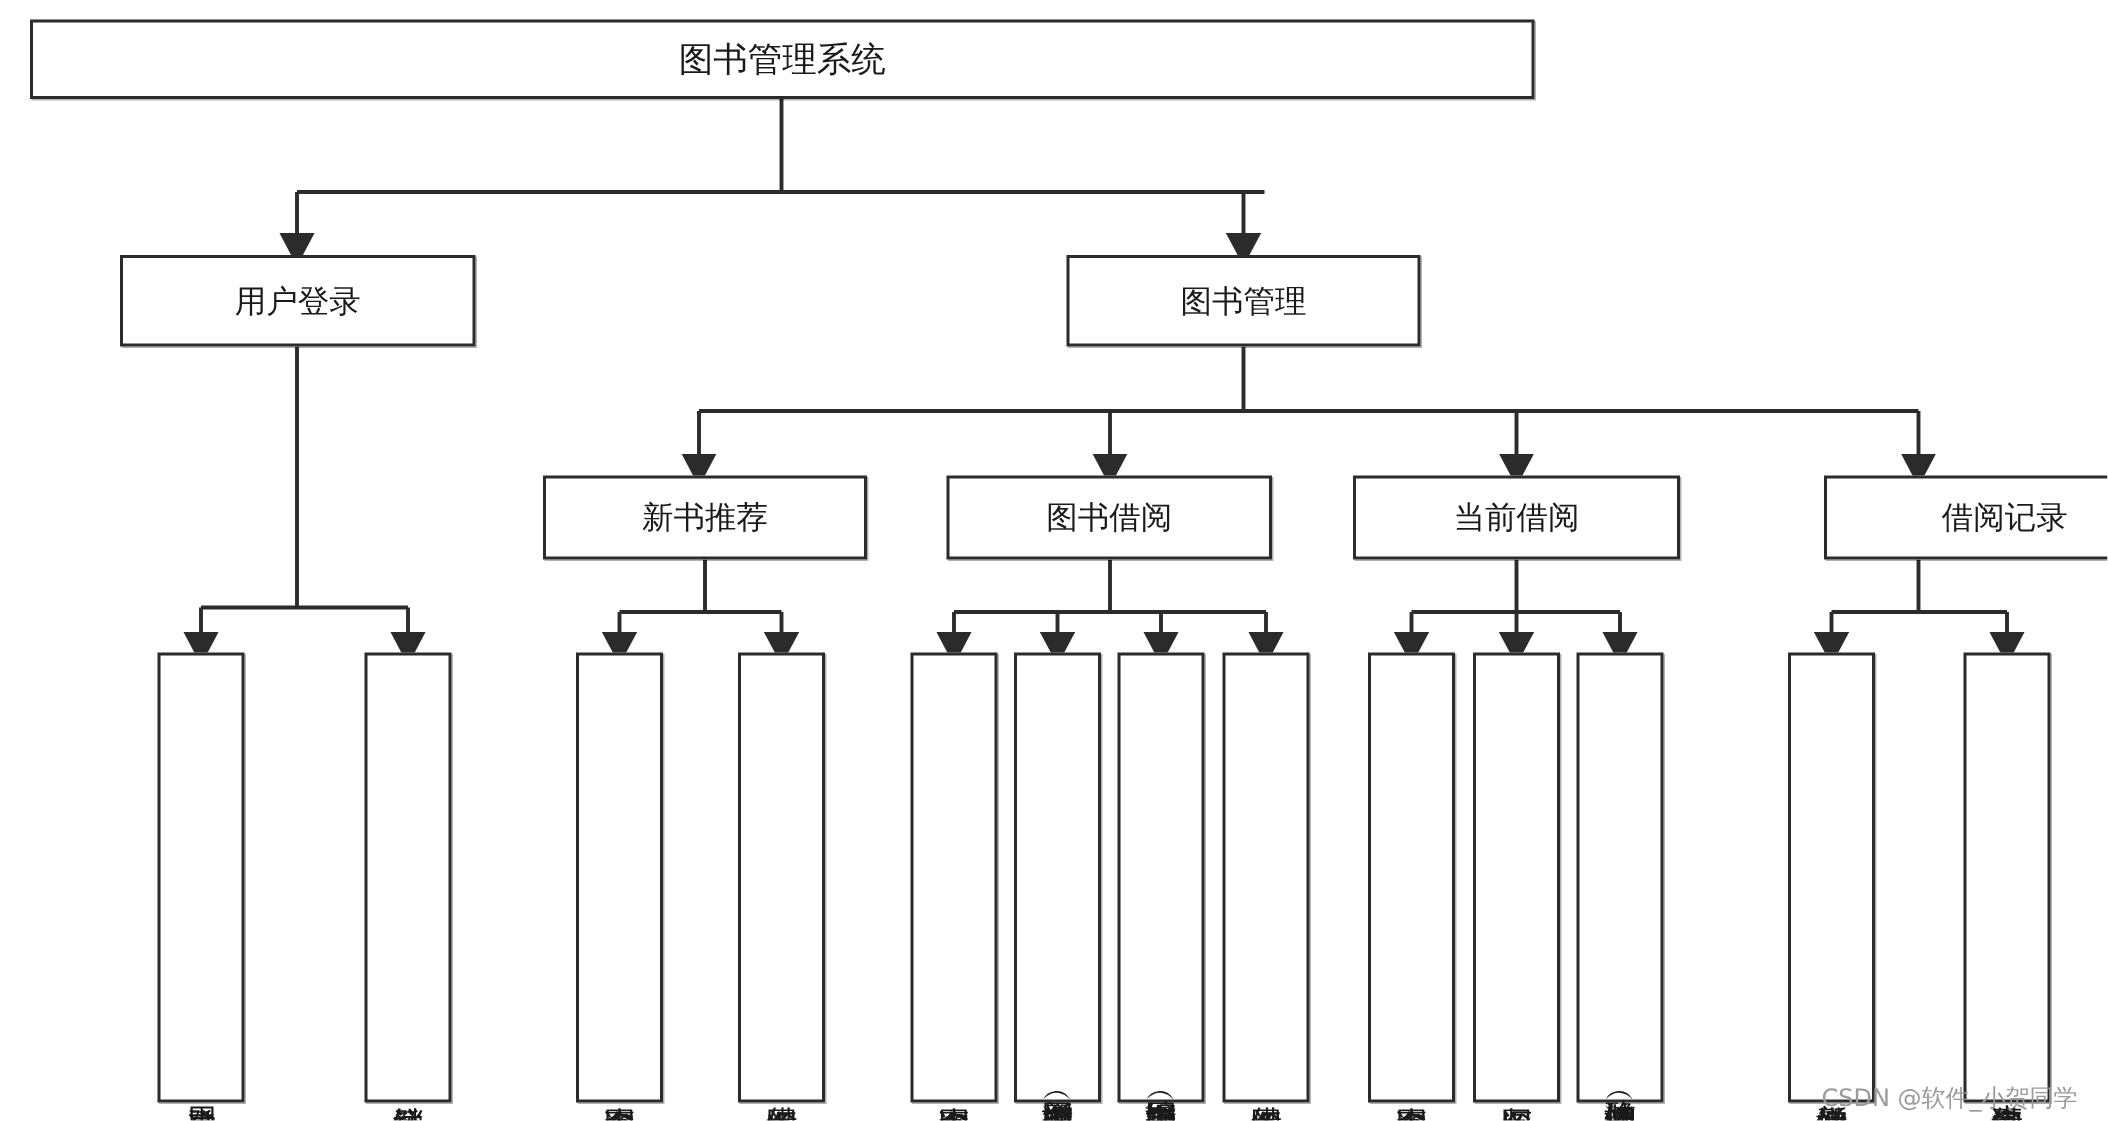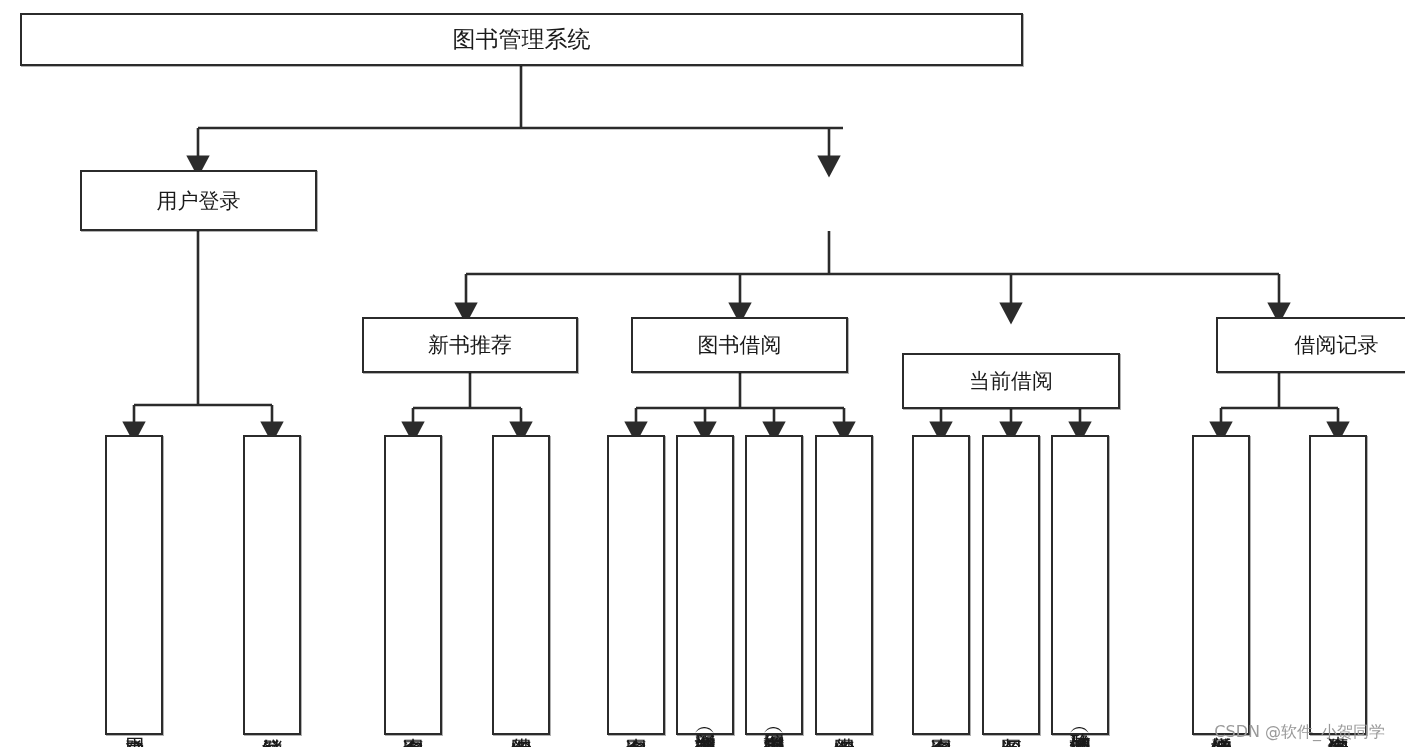--- a/index.html
+++ b/index.html
@@ -123,28 +123,31 @@
     </g>
   </svg>
 
   <div class="node root" style="left:20px; top:13px; width:1003px; height:53px;">
     <span>图书管理系统</span>
   </div>
 
   <div class="node level1" style="left:80px; top:170px; width:237px; height:61px;">
     <span>用户登录</span>
   </div>
+  <div class="node level1" style="left:711px; top:170px; width:236px; height:61px;">
+    <span>图书管理</span>
+  </div>
 
   <div class="node level2" style="left:362px; top:317px; width:216px; height:56px;">
     <span>新书推荐</span>
   </div>
   <div class="node level2" style="left:631px; top:317px; width:217px; height:56px;align-items:center;">
     <span>图书借阅</span>
   </div>
-  <div class="node level2" style="left:902px; top:317px; width:218px; height:56px;margin-top:36px;">
+  <div class="node level2" style="left:902px; top:317px; width:218px; height:56px;">
     <span>当前借阅</span>
   </div>
   <div class="node level2" style="left:1216px; top:317px; width:241px; height:56px;justify-content:center;">
     <span>借阅记录</span>
   </div>
 
   <div class="node leaf" style="left:105px; top:435px; width:58px; height:300px;">
     <span class="vtext">用户登录</span>
   </div>
   <div class="node leaf" style="left:243px; top:435px; width:58px; height:300px;">

